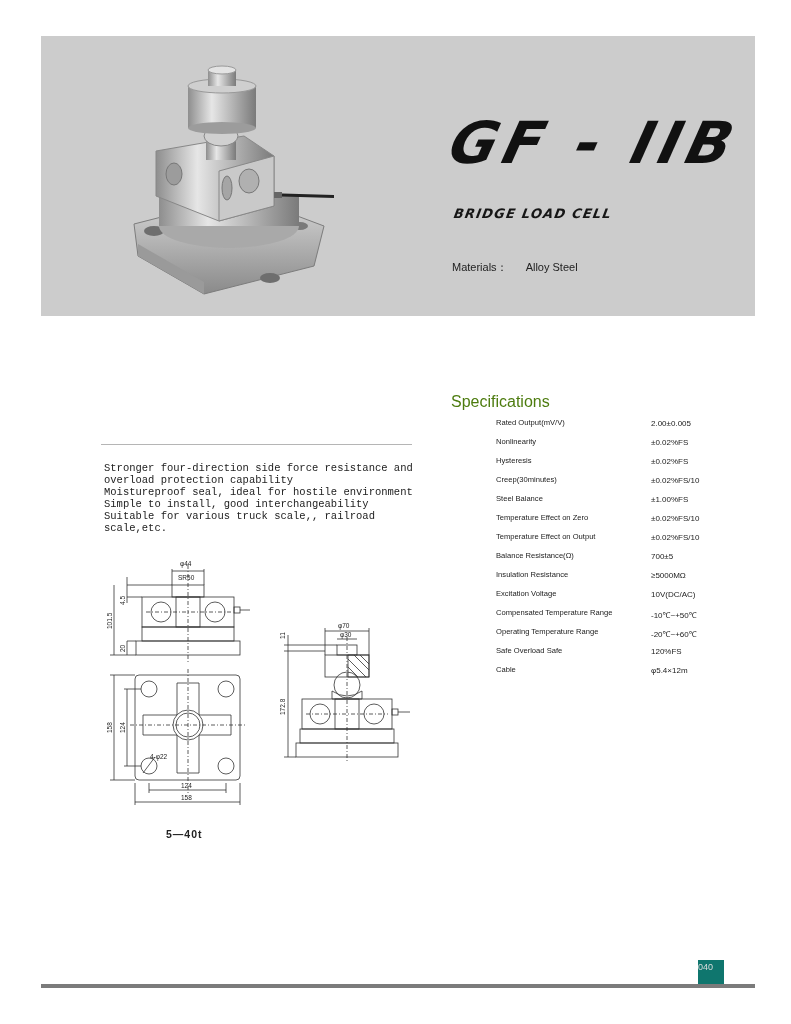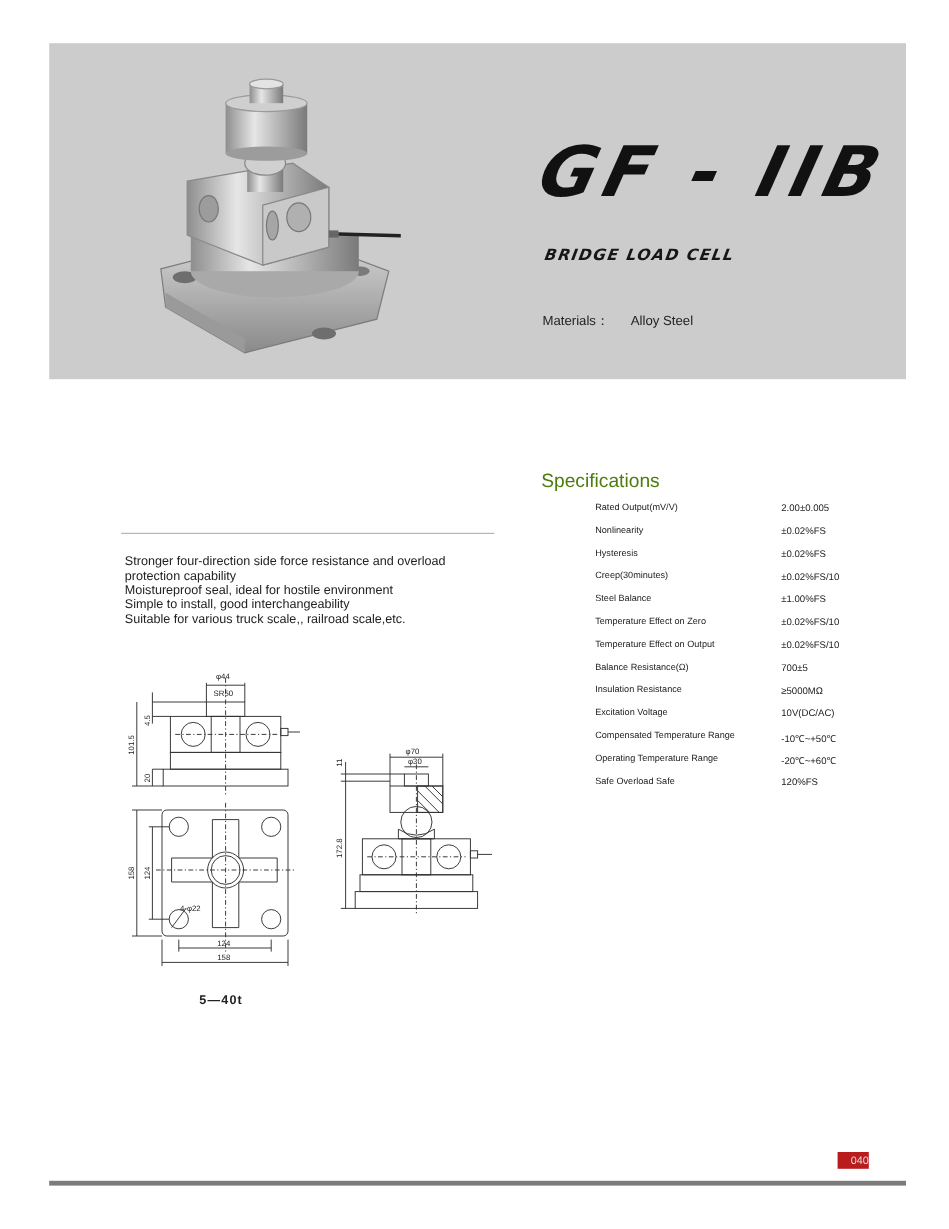--- a/index.html
+++ b/index.html
@@ -6,32 +6,32 @@
   body { width:791px; height:1024px; position:relative; overflow:hidden; font-family:"Liberation Sans", sans-serif; color:#1a1a1a; }
   .banner { position:absolute; left:41px; top:36px; width:714px; height:280px; background:#cccccc; }
   .product-photo { position:absolute; left:83px; top:20px; width:210px; height:240px; }
   .model-title { position:absolute; left:410px; top:78px; font-family:"DejaVu Sans", sans-serif; font-weight:bold; font-style:italic; font-size:58px; letter-spacing:6px; color:#111; transform:skewX(-14deg); line-height:1; white-space:nowrap; }
   .subtitle { position:absolute; left:413px; top:170px; font-family:"DejaVu Sans", sans-serif; font-weight:bold; font-style:italic; font-size:13px; letter-spacing:1.2px; color:#161616; transform:skewX(-10deg); }
   .materials { position:absolute; left:411px; top:224px; font-size:11px; color:#222; }
   .materials .sep { margin-right:18px; }
 
   .divider { position:absolute; left:101px; top:444px; width:311px; height:1px; background:#b5b5b5; }
   .features { position:absolute; left:104px; top:462px; width:310px; font-size:10.5px; line-height:12px; color:#222; }
-  .features div { white-space:normal; }
+  .features div { white-space:normal;font-family:Liberation Mono, monospace; }
 
   .spec-title { position:absolute; left:451px; top:393px; font-size:16px; color:#4d7c0f; }
   .spec-table { position:absolute; left:451px; top:416px; width:300px; }
   .spec-row { position:relative; height:19px; font-size:7.6px; color:#222; }
   .spec-row .lbl { position:absolute; left:0; top:2px; white-space:nowrap;margin-left:45px; }
   .spec-row .val { position:absolute; left:200px; top:3px; white-space:nowrap; font-size:8px; }
 
   .drawing { position:absolute; }
   .capacity { position:absolute; left:130px; top:828px; font-size:10.5px; letter-spacing:1px; color:#222; font-weight:bold;padding-left:36px; }
 
-  .page-number { position:absolute; left:698px; top:960px; width:26px; height:14px; background:#b91c1c; color:#ddd; font-size:9px; text-align:right; line-height:14px; }
+  .page-number { position:absolute; left:698px; top:960px; width:26px; height:24px; background:#0f766e; color:#ddd; font-size:9px; text-align:left; line-height:14px; }
   .footer-rule { position:absolute; left:41px; top:984px; width:714px; height:4px; background:#7b7b7b; }
 
   svg text { font-family:"Liberation Sans", sans-serif; }
 </style>
 </head>
 <body>
 
 <div class="banner">
   <svg class="product-photo" viewBox="0 0 210 240" width="210" height="240">
     <defs>
@@ -136,20 +136,24 @@
       <span class="lbl">Compensated Temperature Range</span>
       <span class="val">-10℃~+50℃</span>
     </div>
   <div class="spec-row">
       <span class="lbl">Operating Temperature Range</span>
       <span class="val">-20℃~+60℃</span>
     </div>
   <div class="spec-row">
       <span class="lbl">Safe Overload Safe</span>
       <span class="val">120%FS</span>
+    </div>
+  <div class="spec-row">
+      <span class="lbl">Cable</span>
+      <span class="val">φ5.4×12m</span>
     </div>
 </div>
 
 <svg class="drawing" style="left:100px;top:555px" width="170" height="110" viewBox="0 0 170 110">
   <g stroke="#333" stroke-width="0.8" fill="none">
     <rect x="72" y="30" width="32" height="12"></rect>
     <rect x="42" y="42" width="92" height="30"></rect>
     <rect x="76" y="42" width="24" height="30"></rect>
     <circle cx="61" cy="57" r="10"></circle>
     <circle cx="115" cy="57" r="10"></circle>

